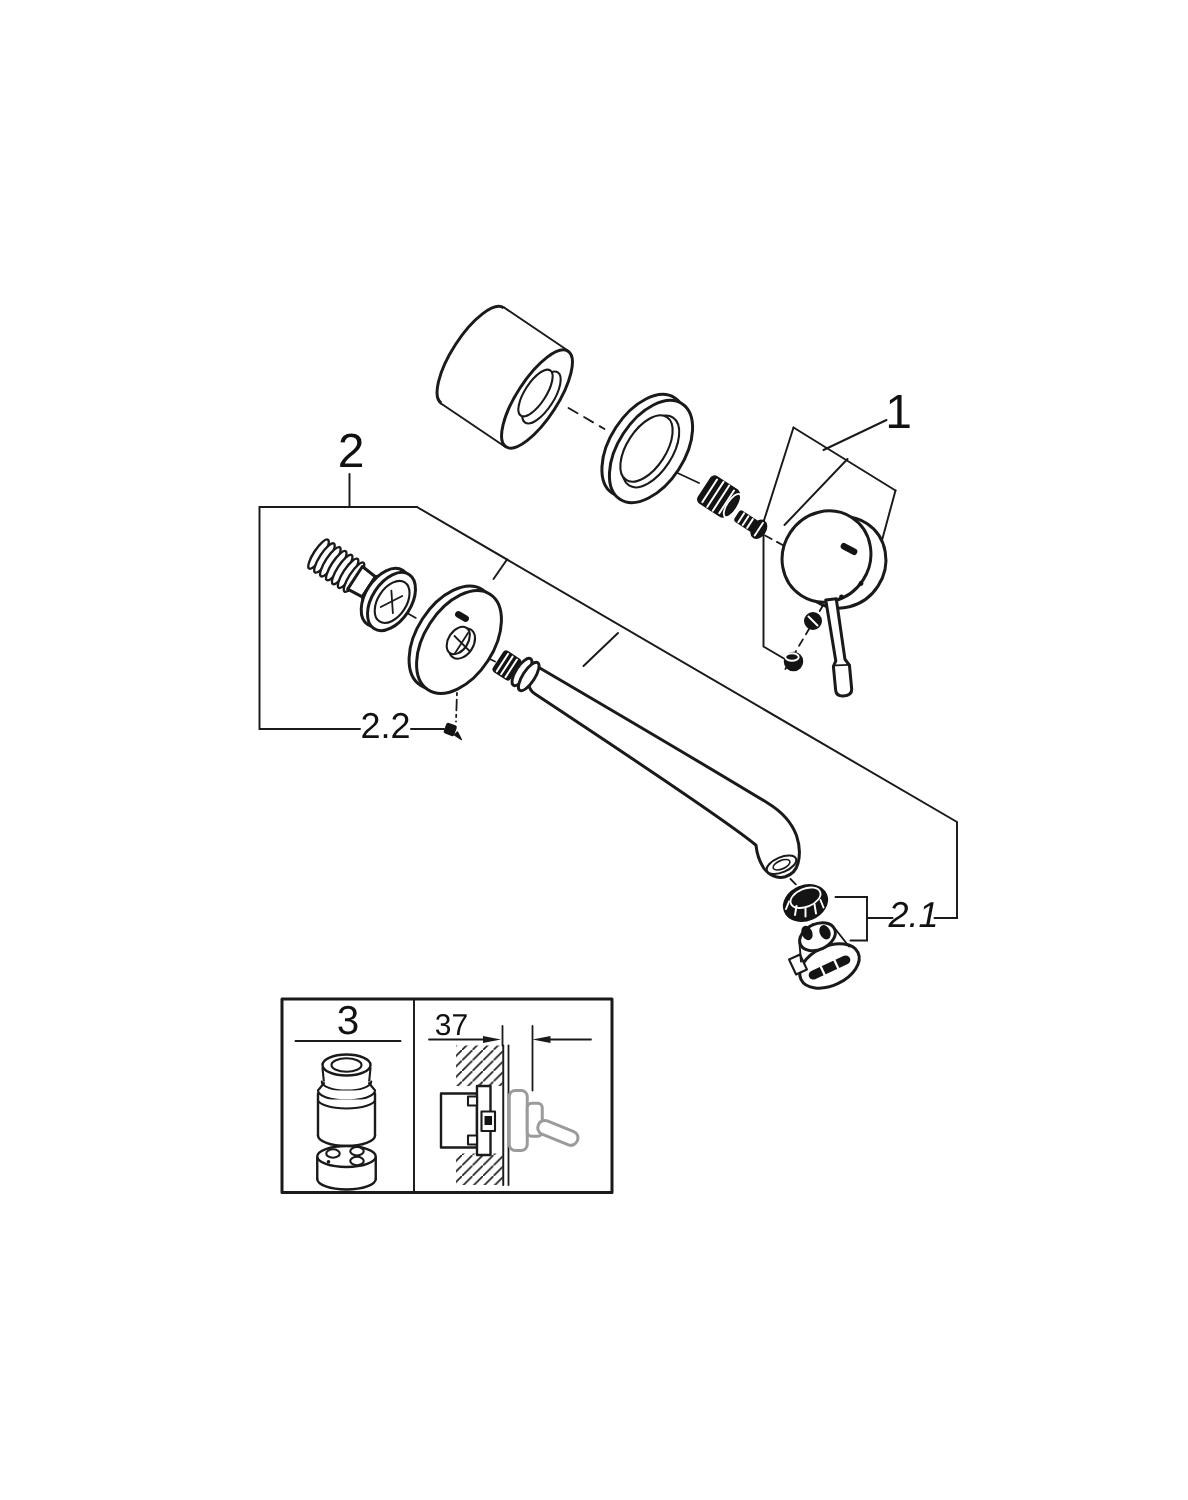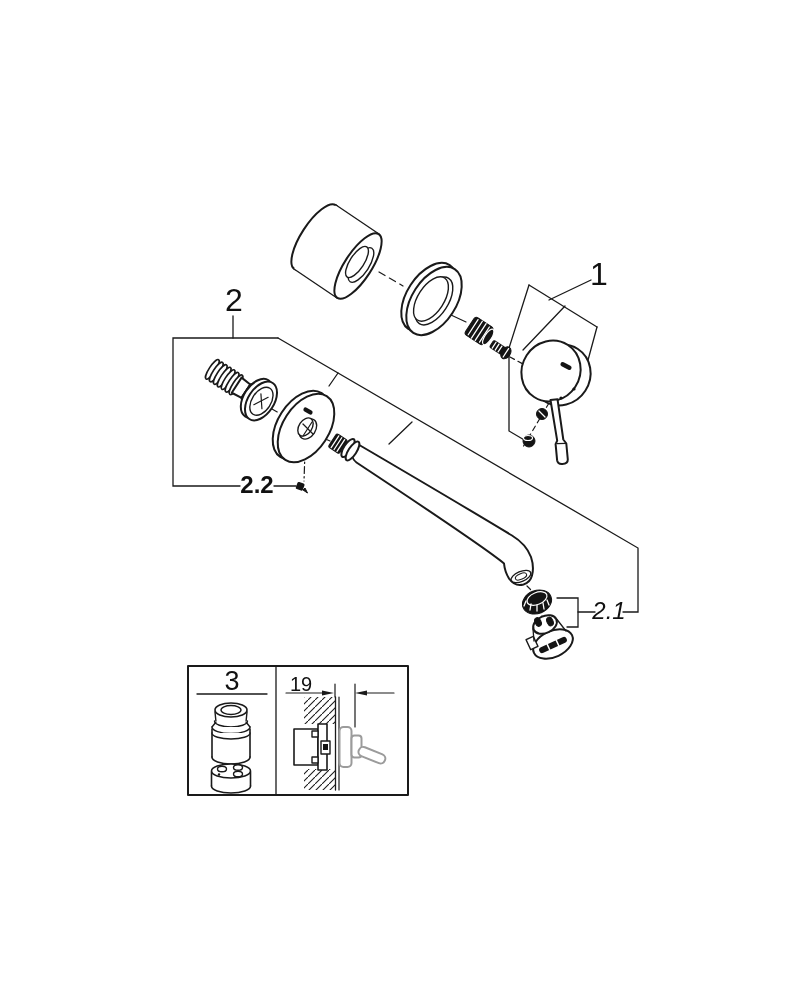--- a/index.html
+++ b/index.html
@@ -254,17 +254,17 @@
     <rect x="323" y="744" width="5" height="6" fill="var(--dark)"></rect>
     <rect class="gry" x="339.5" y="727" width="12" height="40" rx="4"></rect>
     <rect class="gry" x="351.5" y="735.5" width="10" height="22" rx="3"></rect>
     <rect class="gry" x="358" y="750.5" width="28" height="9.5" rx="4.5" transform="rotate(22 372 755)"></rect>
   </g>
 </svg>
 
 <div class="lbl lbl-big" style="left:599px;top:274px;">1</div>
 <div class="lbl lbl-big" style="left:234px;top:300px;">2</div>
 <div class="lbl lbl-mid" style="left:609px;top:611px;font-style:italic;">2.1</div>
-<div class="lbl lbl-mid" style="left:257px;top:485px;font-weight:bold;">2.2</div>
+<div class="lbl lbl-mid" style="left:257px;top:485px;">2.2</div>
 <div class="lbl lbl-3" style="left:232px;top:681px;">3</div>
-<div class="lbl lbl-dim" style="left:301px;top:684px;">19</div>
+<div class="lbl lbl-dim" style="left:301px;top:684px;">37</div>
 
 </div>
 
 </body></html>

